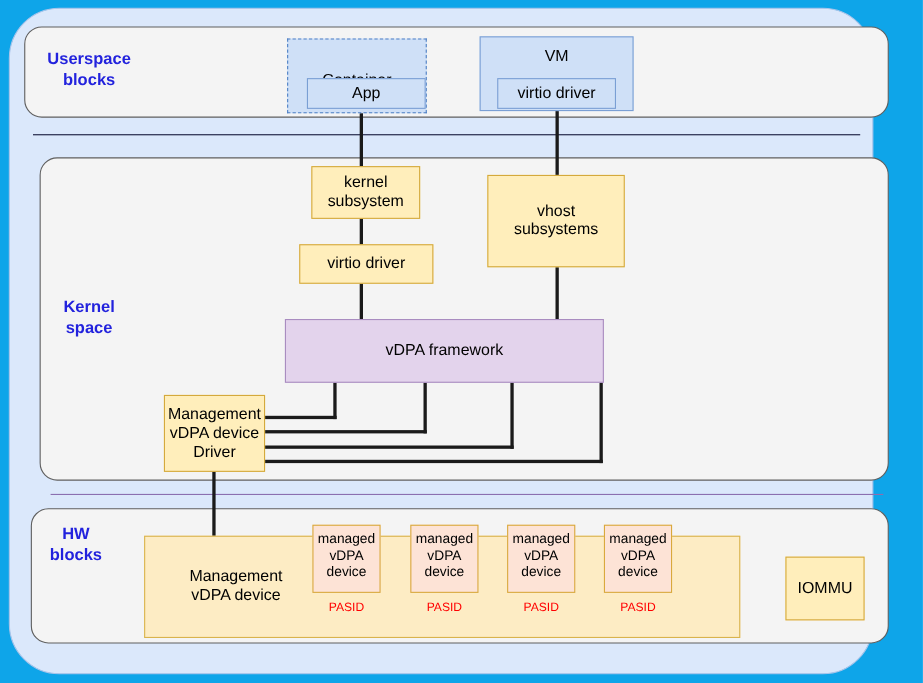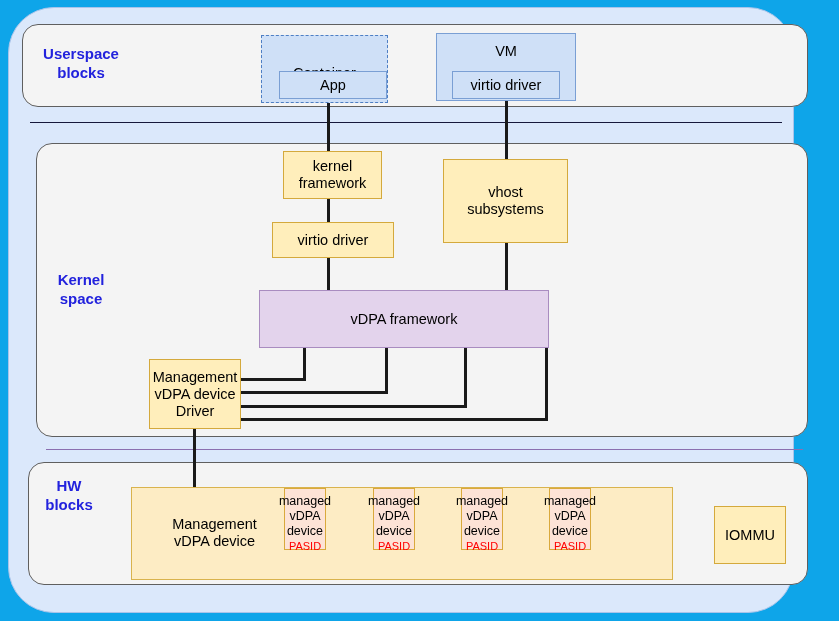--- a/index.html
+++ b/index.html
@@ -123,39 +123,39 @@
   #box-virtio-kernel     { left: 272px; top: 222px; width: 122px; height: 36px; }
   #box-vhost             { left: 443px; top: 159px; width: 125px; height: 84px; }
   #box-vdpa-framework    { left: 259px; top: 290px; width: 290px; height: 58px; }
   #box-mgmt-driver       { left: 149px; top: 359px; width: 92px;  height: 70px; flex-direction: column; justify-content: center; }
   #box-mgmt-driver span  { display: block; width: 100%; }
 
   
   #box-hw-container { left: 131px; top: 487px; width: 542px; height: 93px; }
   #box-mgmt-device  { left: 152px; top: 512px; width: 125px; height: 42px; }
   .managed-dev {
-    width: 42px;
+    width: 62px;
     height: 62px;
-    top: 488px;
+    top: 477px;
     flex-direction: column;
     justify-content: flex-start;
     padding-top: 5px;
     font-size: 12.5px;
     line-height: 15px;
     text-align: right;
   }
   #managed-dev-0 { left: 284px; }
   #managed-dev-1 { left: 373px; }
   #managed-dev-2 { left: 461px; }
   #managed-dev-3 { left: 549px; }
   .managed-dev .pasid {
     color: #ff0000;
     font-size: 11px;
     line-height: 13px;
-    margin-top: 1px;
+    margin-top: 18px;
   }
   .managed-dev .dev-line { display: block; }
   #box-iommu { left: 714px; top: 506px; width: 72px; height: 58px; }
 
   
   .conn {
     position: absolute;
     background: #1a1a1a;
     z-index: 7;
   }
@@ -240,21 +240,21 @@
   <div class="box box-blue" id="box-app">
     <span>App</span>
   </div>
   <div class="box box-blue" id="box-virtio-vm">
     <span>virtio driver</span>
   </div>
 
   <div class="box box-yellow" id="box-kernel-subsystems">
     <span>
       <span>kernel</span><br>
-      <span>framework</span>
+      <span>subsystem</span>
     </span>
   </div>
 
   <div class="box box-yellow" id="box-virtio-kernel">
     <span>virtio driver</span>
   </div>
 
   <div class="box box-yellow" id="box-vhost">
     <span>
       <span>vhost</span><br>

